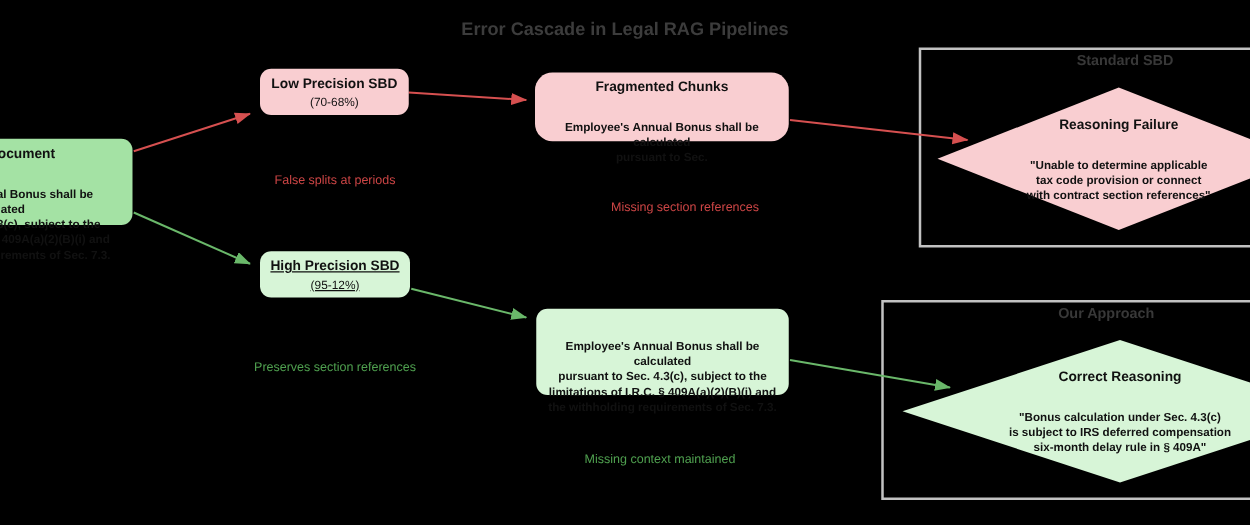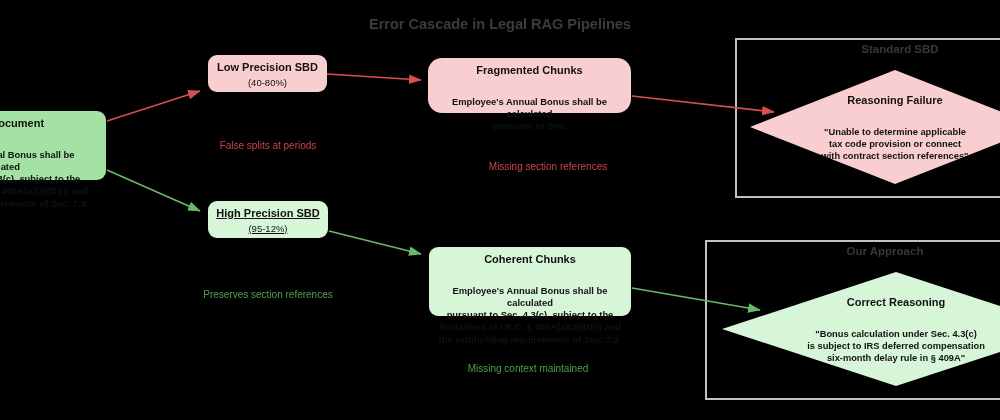--- a/index.html
+++ b/index.html
@@ -81,36 +81,35 @@
   <div class="node source-green" style="left:-112px; top:111px; width:218px; height:69px;">
     <div class="node-title">Source Document</div>
     <div class="node-body">Employee's Annual Bonus shall be calculated
 pursuant to Sec. 4.3(c), subject to the
 limitations of I.R.C. § 409A(a)(2)(B)(i) and
 the withholding requirements of Sec. 7.3.</div>
   </div>
 
   <div class="node pink" style="left:208px; top:55px; width:119px; height:37px;">
     <div class="node-title">Low Precision SBD</div>
-    <div class="node-range">(40-80%)</div>
+    <div class="node-range">(70-68%)</div>
   </div>
 
   <div class="node pink" style="left:428px; top:58px; width:203px; height:55px;border-radius:14px;">
     <div class="node-title">Fragmented Chunks</div>
     <div class="node-body">Employee's Annual Bonus shall be calculated
 pursuant to Sec.</div>
   </div>
 
   <div class="node pale-green" style="left:208px; top:201px; width:120px; height:37px;text-decoration:underline;">
     <div class="node-title">High Precision SBD</div>
     <div class="node-range">(95-12%)</div>
   </div>
 
   <div class="node pale-green" style="left:429px; top:247px; width:202px; height:69px;">
-    <div class="node-title">Coherent Chunks</div>
     <div class="node-body">Employee's Annual Bonus shall be calculated
 pursuant to Sec. 4.3(c), subject to the
 limitations of I.R.C. § 409A(a)(2)(B)(i) and
 the withholding requirements of Sec. 7.3.</div>
   </div>
 
   <div class="diamond-label" style="left:895px; top:128px; width:220px;">
     <div class="node-title">Reasoning Failure</div>
     <div class="node-body">"Unable to determine applicable
 tax code provision or connect

